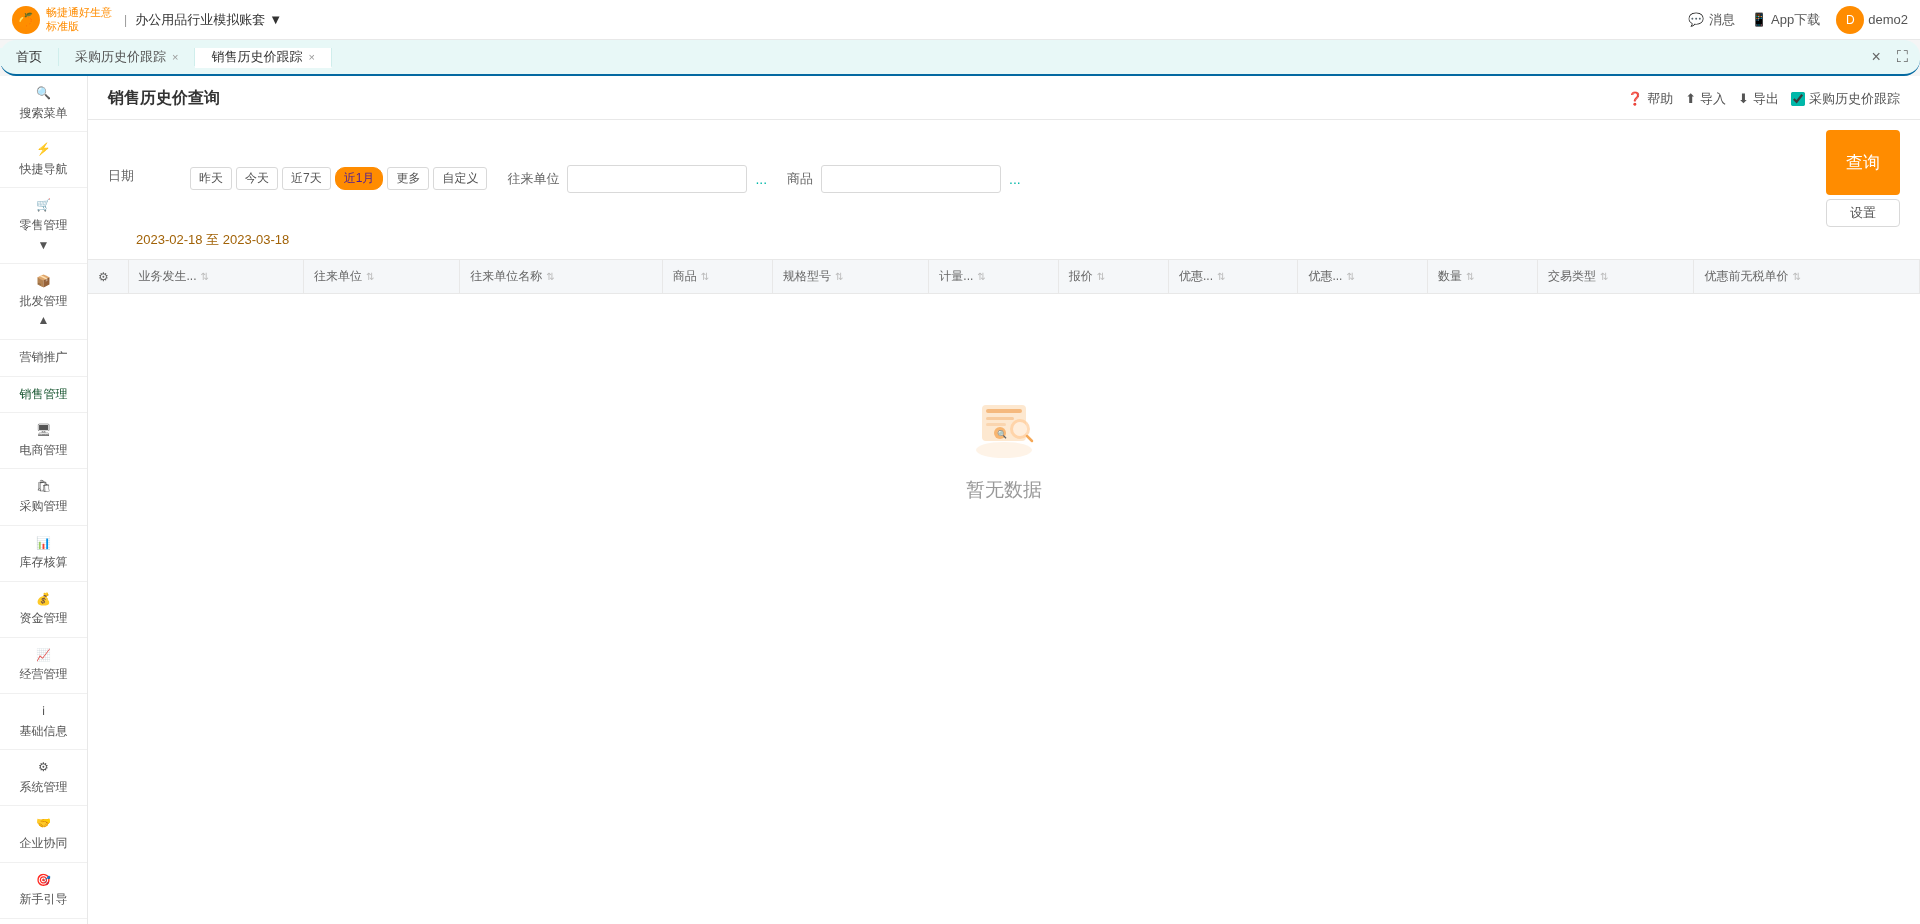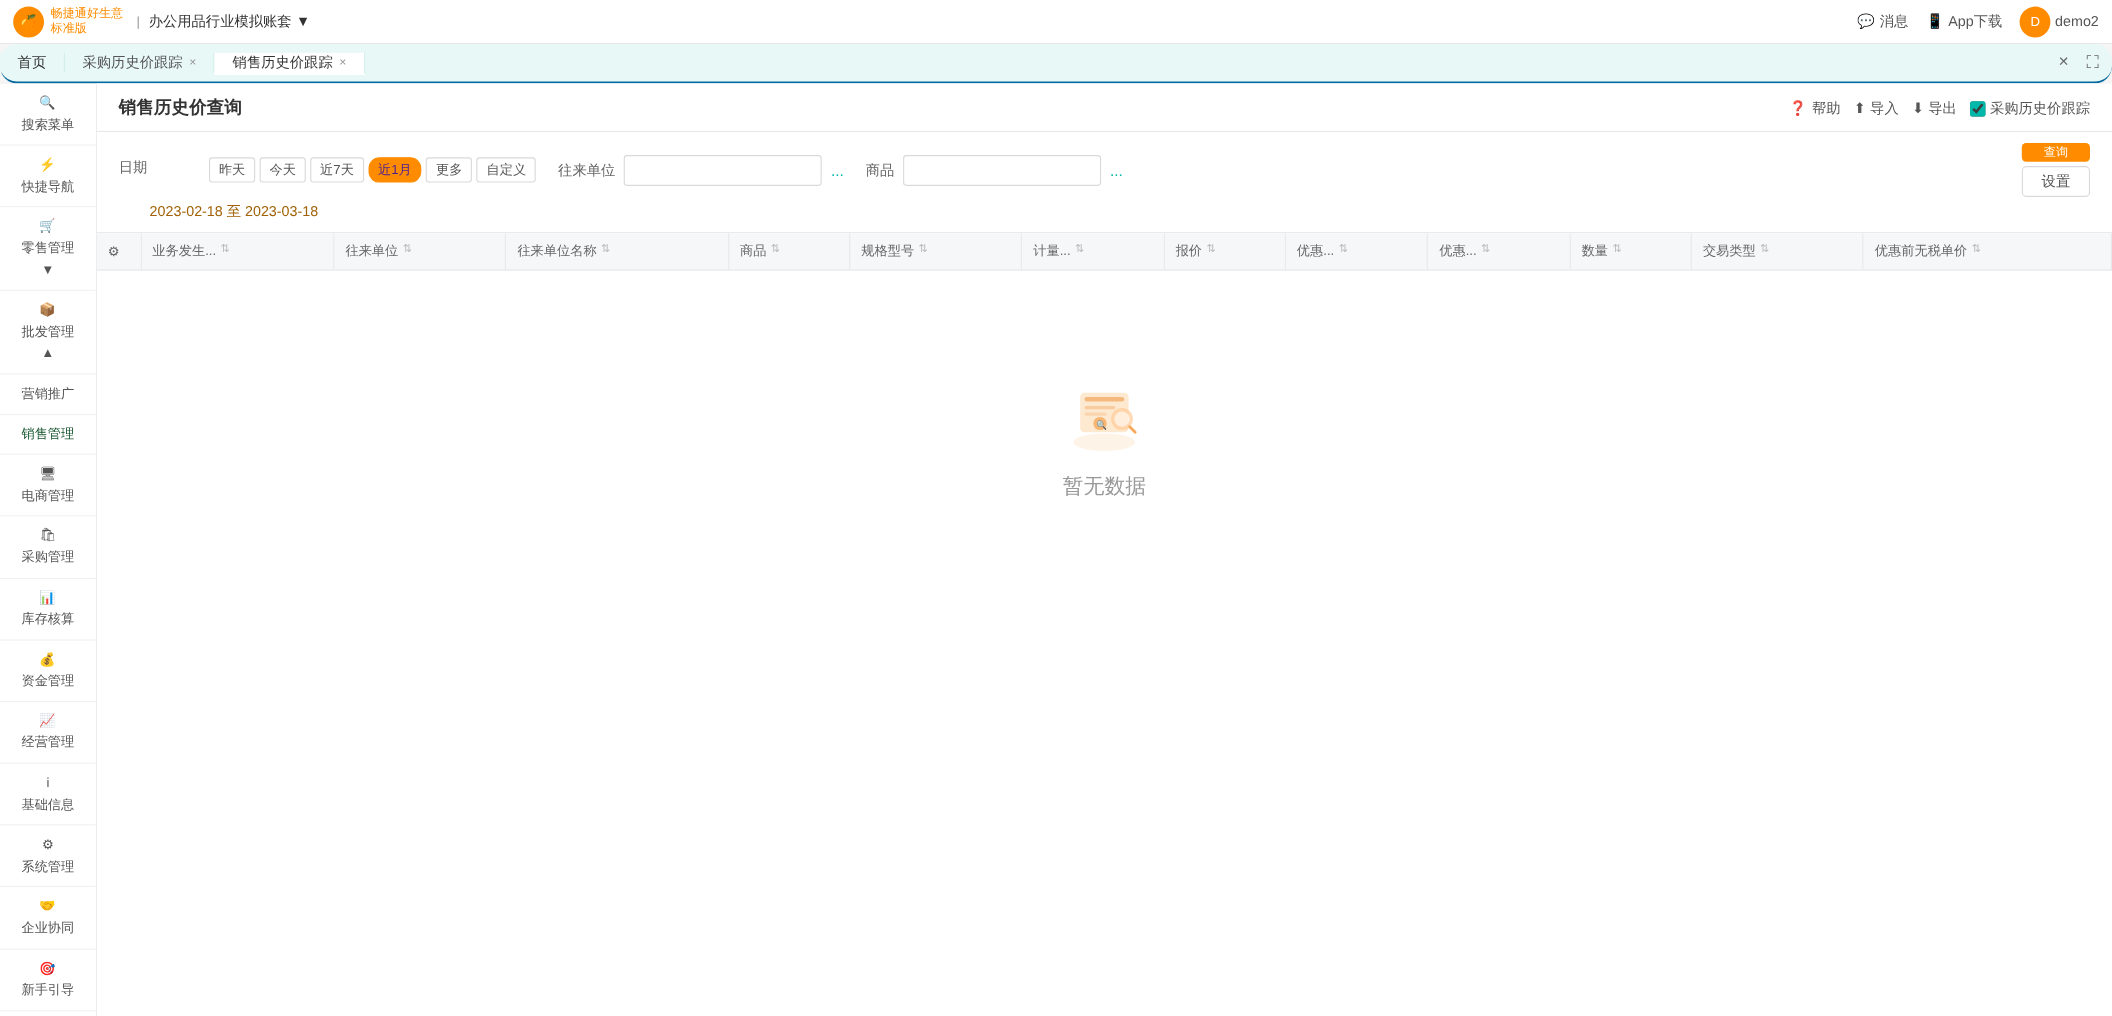--- a/index.html
+++ b/index.html
@@ -262,22 +262,22 @@
     .filter-dots {
       color: #00b8a9;
       cursor: pointer;
       font-size: 14px;
     }
     .btn-query {
       background: #ff8c00;
       color: #fff;
       border: none;
       border-radius: 4px;
-      padding: 1px 20px;
-      font-size: 11px;
+      padding: 21px 20px;
+      font-size: 17px;
       cursor: pointer;
     }
     .btn-settings {
       background: #fff;
       color: #555;
       border: 1px solid #d9d9d9;
       border-radius: 4px;
       padding: 4px 14px;
       font-size: 13px;
       cursor: pointer;
@@ -309,21 +309,21 @@
       padding: 8px 10px;
       text-align: left;
       color: #666;
       font-weight: normal;
       border-right: 1px solid #e8e8e8;
       white-space: nowrap;
       font-size: 12px;
     }
     .data-table th .th-inner {
       display: flex;
-      align-items: flex-start;
+      align-items: center;
       gap: 4px;
     }
     .sort-icon { color: #bbb; font-size: 10px; }
     .gear-th {
       width: 40px;
       text-align: center;
     }
 
     
     .empty-state {

